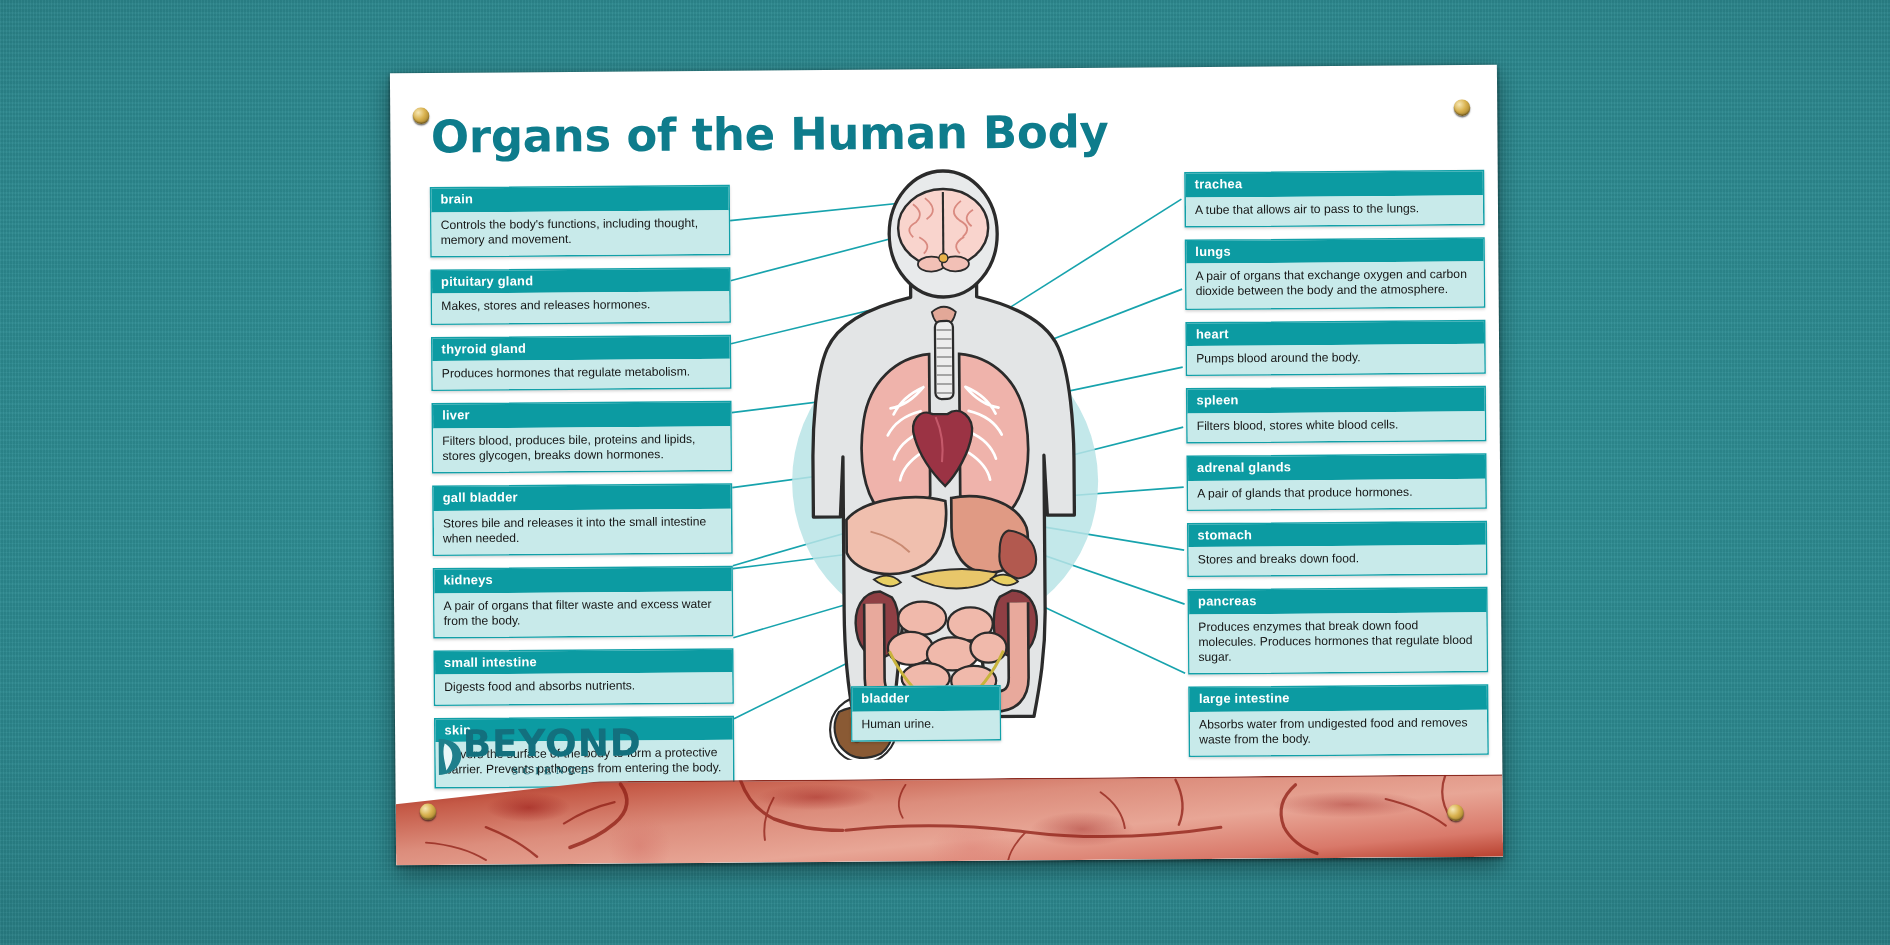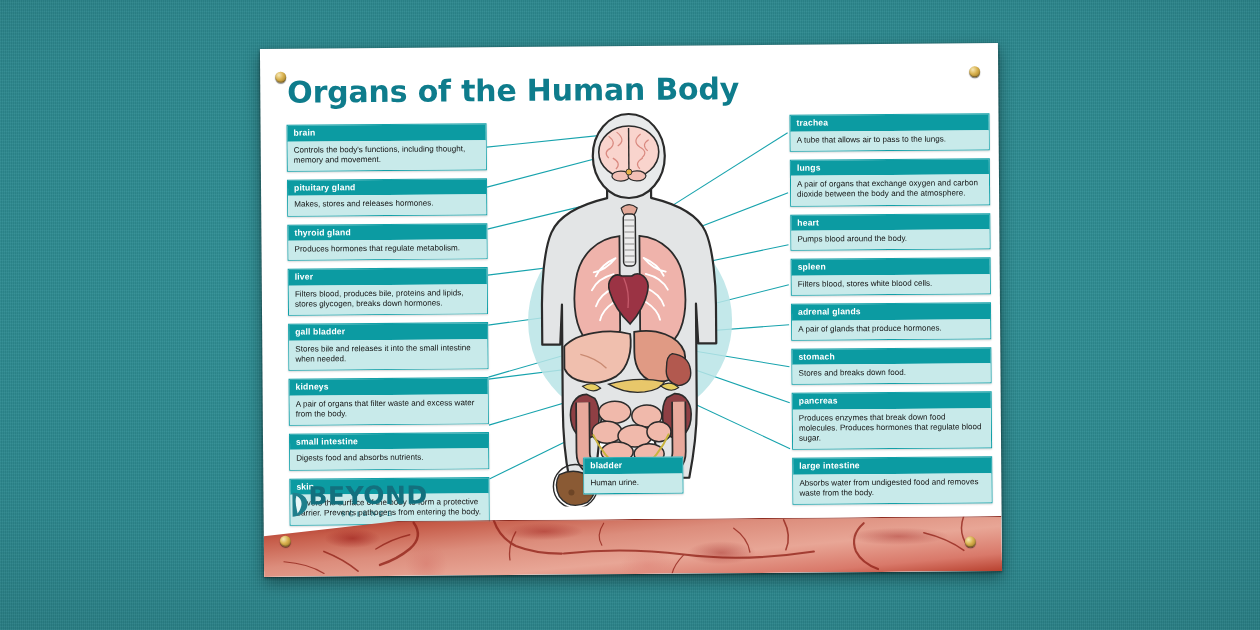--- a/index.html
+++ b/index.html
@@ -71,21 +71,21 @@
   }
   .box .bd{
     background:#c8eaea;
     color:#141414;
     font-size:8.1px;
     line-height:1.26;
     padding:4px 6px 5px 6px;
   }
   
   #bladder-box{
-    position:absolute;left:320px;top:411px;width:100px;z-index:20;
+    position:absolute;left:304px;top:411px;width:100px;z-index:20;
   }
 
   
   #wires{position:absolute;left:0;top:0;width:738px;height:528px;z-index:10;}
 
   
   #figure{position:absolute;left:248px;top:60px;width:240px;height:400px;z-index:15;}
 
   
   #strip{

